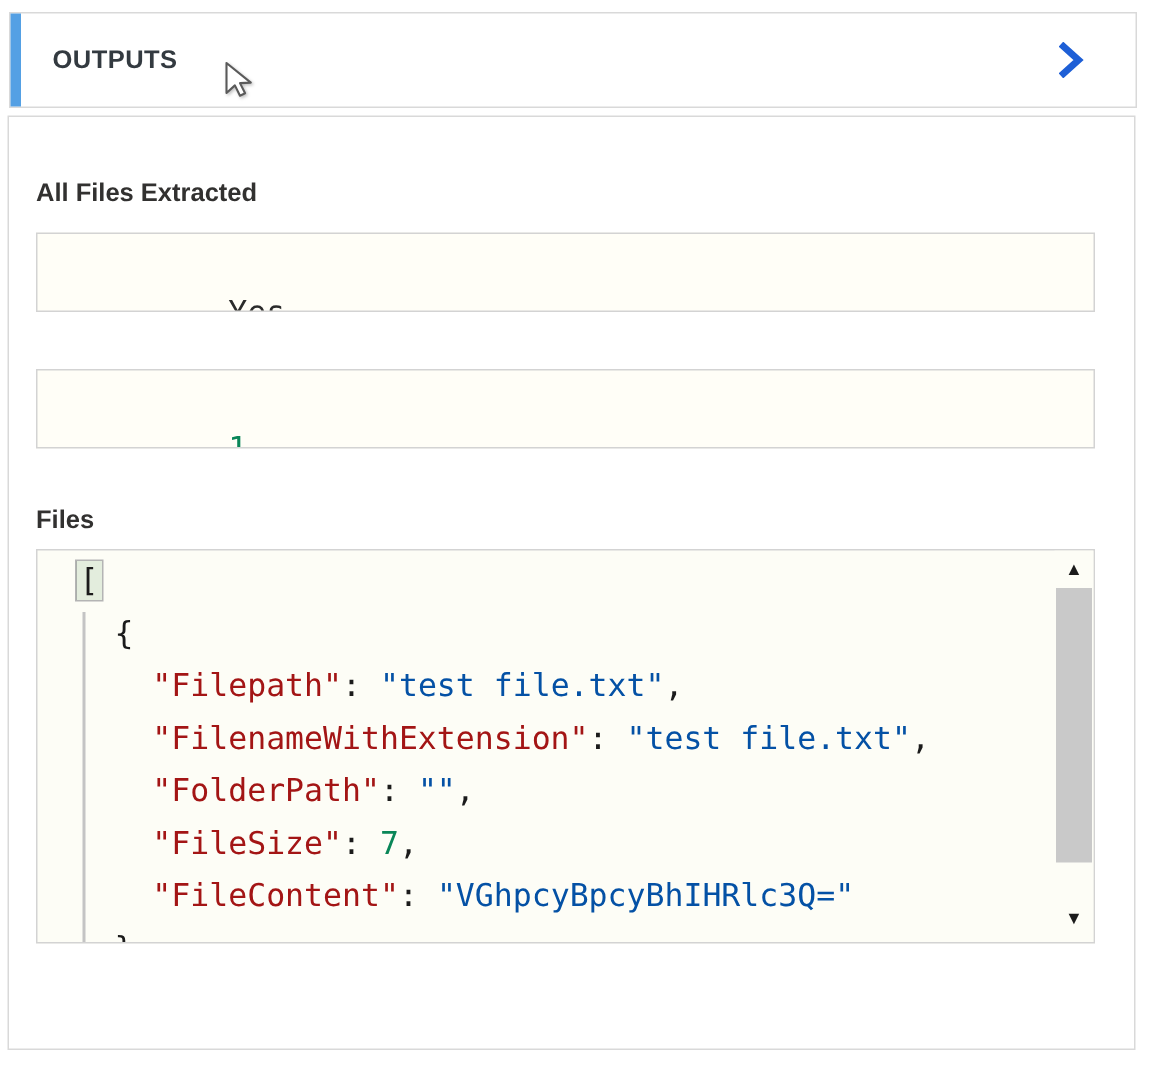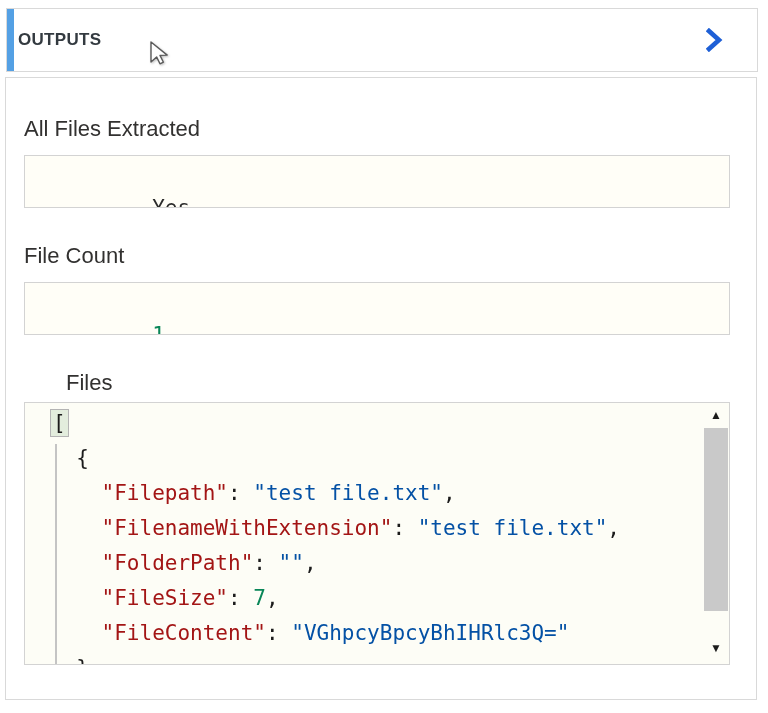--- a/index.html
+++ b/index.html
@@ -11,47 +11,47 @@
   body{font-family:"Liberation Sans","DejaVu Sans",sans-serif; color:#333;}
   .stage{position:relative; width:768px; height:713px; background:#fff;}
 
   
   .header-card{
     position:absolute; left:6px; top:8px; width:752px; height:64px;
     background:#fff; border:1px solid #d9d9d9;
   }
   .accent-bar{position:absolute; left:0; top:0; bottom:0; width:7px; background:var(--accent);}
   .header-title{
-    position:absolute; left:11px; top:0; height:100%;
+    position:absolute; left:28px; top:0; height:100%;
     display:flex; align-items:center;
     font-size:17px; font-weight:bold; letter-spacing:.3px; color:#333a40;
   }
   .chevron{position:absolute; right:34px; top:50%; transform:translateY(-50%);}
 
   
   .cursor{position:absolute; left:147px; top:40px; z-index:50; filter:drop-shadow(1px 1px 1px rgba(0,0,0,.25));}
 
   
   .content-card{
     position:absolute; left:5px; top:77px; width:752px; height:623px;
     background:#fff; border:1px solid #d9d9d9;
     padding:41px 28px 0 18px;
   }
   .field-label{
-    font-size:22px; font-weight:normal; color:#323130;
+    font-size:17px; font-weight:bold; color:#323130;
     line-height:19px; margin-bottom:17px;
   }
   .value-box{
     width:706px; height:53px; border:1px solid #d3d3d3; background:#fffef7;
     padding:10px 14px 0 26px; margin-bottom:38px;
     font-family:"DejaVu Sans Mono","Liberation Mono",monospace;
     font-size:21px; line-height:28px; color:#2b2b2b;
     white-space:pre; overflow:hidden;
   }
-  .field-files .field-label{margin-bottom:10px;margin-left:42px;}
+  .field-files .field-label{margin-bottom:10px;}
 
   
   .code-box{
     position:relative; width:706px; height:263px;
     border:1px solid #d3d3d3; background:#fdfdf6; overflow:hidden;
   }
   .code-lines{
     position:absolute; left:0; top:0; right:26px; bottom:0;
     padding:3px 0 0 26px; overflow:hidden;
   }
@@ -92,21 +92,20 @@
   <div class="content-card">
 
     <div class="field">
       <div class="field-label">All Files Extracted</div>
       <div class="value-box">
         <span style="color: rgb(43, 43, 43);">Yes</span>
       </div>
     </div>
 
     <div class="field">
-      <div class="field-label">File Count</div>
       <div class="value-box">
         <span style="color: rgb(9, 134, 88);">1</span>
       </div>
     </div>
 
     <div class="field field-files">
       <div class="field-label">Files</div>
       <div class="code-box">
         <div class="code-lines" id="code-lines">
             <div class="code-line"><span class="punct bm">[</span></div>

